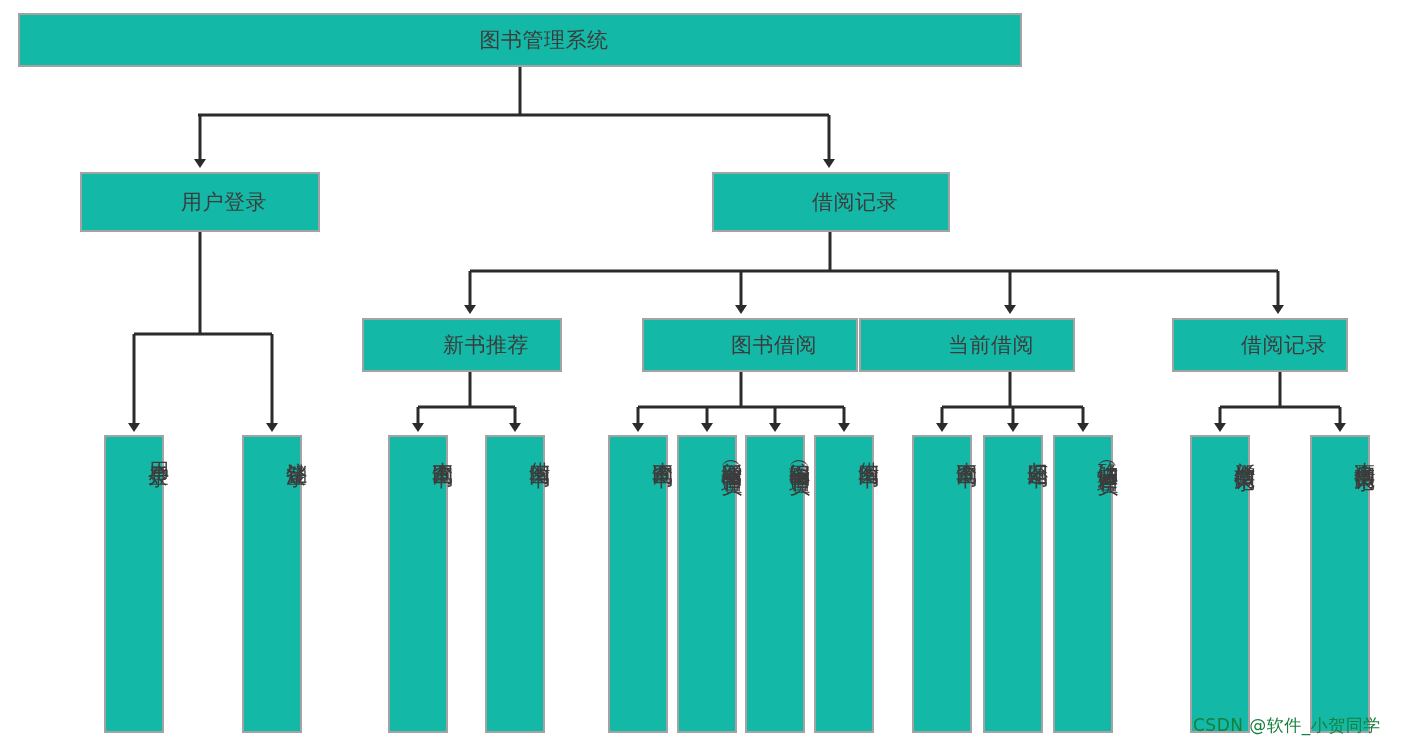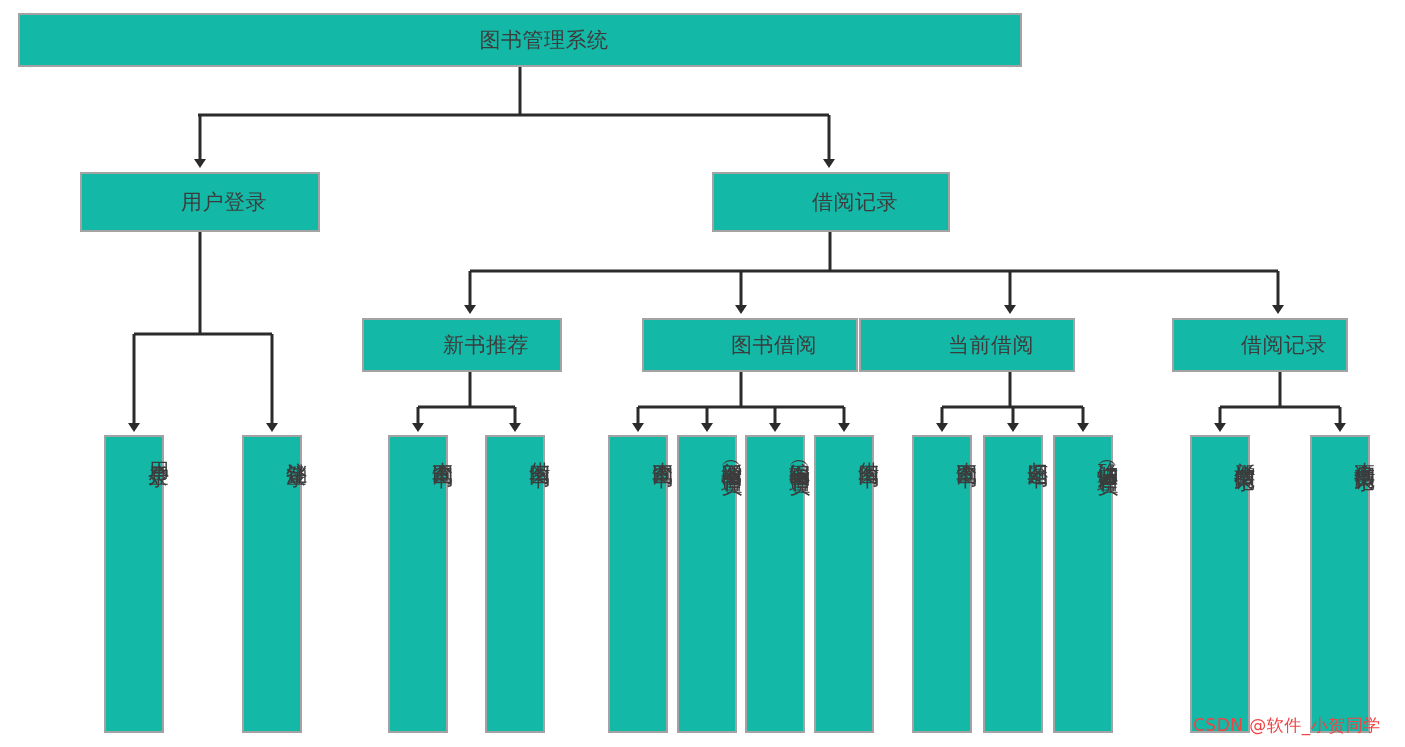--- a/index.html
+++ b/index.html
@@ -59,21 +59,21 @@
     max-height: 280px;
   }
   .node.leaf.tall .node-label {
     max-height: 288px;
   }
   .watermark {
     position: absolute;
     left: 1193px;
     top: 714px;
     font-size: 17px;
-    color: #ef4444;
+    color: #15803d;
     white-space: nowrap;
     letter-spacing: 0.5px;
     pointer-events: none;
   }
 </style>
 </head>
 <body>
 
 <div id="diagram-root">
 

